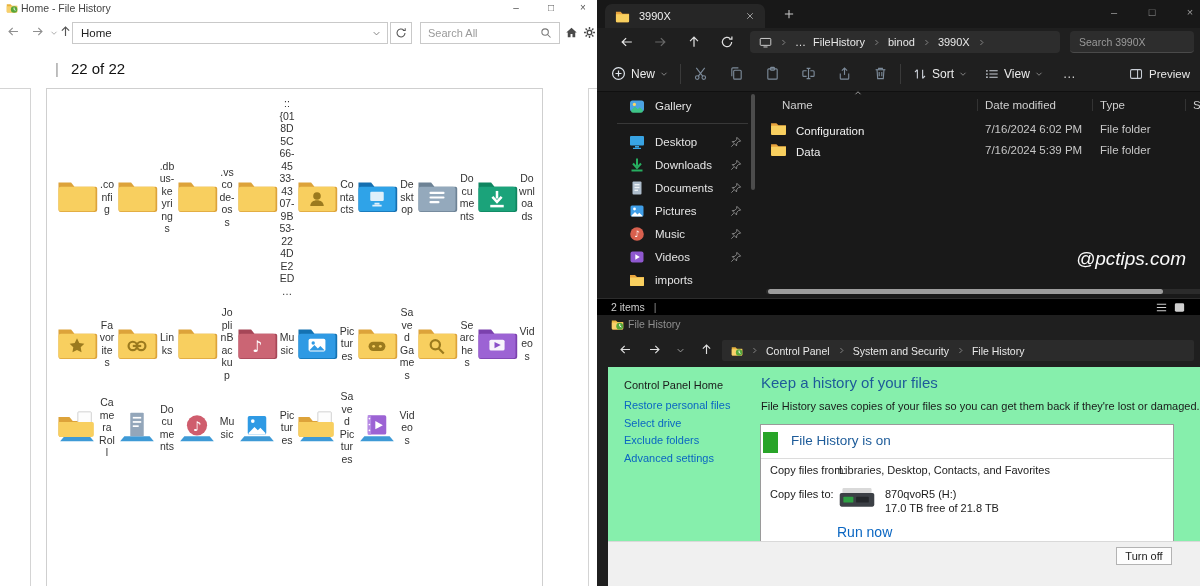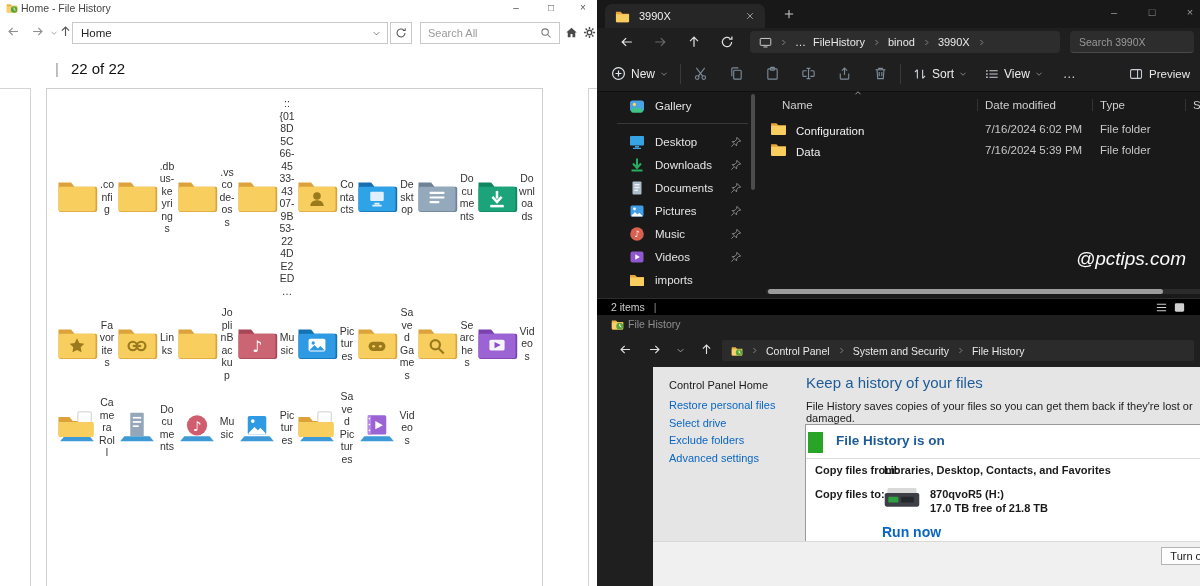--- a/index.html
+++ b/index.html
@@ -89,27 +89,27 @@
 
   
   .cp{position:absolute;left:597px;top:315px;width:603px;height:271px;background:#1f1f1f;}
   .cp-titlebar{position:absolute;left:0;top:0;width:603px;height:19px;}
   .cp-title{position:absolute;left:31px;top:3px;font-size:10.5px;color:#8f8f8f;}
   .cp-appicon{position:absolute;left:14px;top:3px;}
   .cp-navbar{position:absolute;left:0;top:19px;width:603px;height:33px;background:#1f1f1f;}
   .cp-nav{position:absolute;top:9px;color:#e0e0e0;}
   .cp-addr{position:absolute;left:125px;top:6px;width:472px;height:21px;background:#2b2b2b;border-radius:2px;
            display:flex;align-items:center;gap:7px;padding:0 9px;font-size:10.5px;color:#e8e8e8;}
-  .cp-content{position:absolute;left:11px;top:52px;right:0;bottom:0;background:#e5e5e5;color:#1a1a1a;margin-left:45px;}
+  .cp-content{position:absolute;left:11px;top:52px;right:0;bottom:0;background:#86efac;color:#1a1a1a;}
   .cp-home{position:absolute;left:16px;top:12px;font-size:11px;color:#1a1a1a;}
   .cp-links{position:absolute;left:16px;top:32px;display:flex;flex-direction:column;}
   .cp-link{font-size:11px;color:#0a66c2;height:17.5px;cursor:pointer;}
   .cp-heading{position:absolute;left:153px;top:7px;font-size:15px;color:#1d5b99;}
   .cp-desc{position:absolute;left:153px;top:33px;font-size:11px;color:#1a1a1a;}
-  .cp-box{position:absolute;left:152px;top:57px;width:414px;height:127px;border:1px solid #9a9a9a;background:#fff;font-weight:bold;}
+  .cp-box{position:absolute;left:152px;top:57px;width:414px;height:127px;border:1px solid #9a9a9a;background:#fff;}
   .cp-green{position:absolute;left:2px;top:7px;width:15px;height:21px;}
   .cp-box-title{position:absolute;left:30px;top:8px;font-size:13.5px;color:#1d5b99;}
   .cp-box-sep{position:absolute;left:0;right:0;top:33px;border-top:1px solid #dcdcdc;}
   .cp-lbl{position:absolute;font-size:11px;color:#1a1a1a;}
   .cp-val{position:absolute;font-size:11px;color:#1a1a1a;}
   .cp-drive-icn{position:absolute;left:76px;top:60px;width:40px;height:27px;}
   .cp-runnow{position:absolute;left:76px;top:99px;font-size:14px;color:#0a66c2;cursor:pointer;text-align:right;}
   .cp-footer{position:absolute;left:0;right:0;top:174px;bottom:0;background:#f0f0f0;border-top:1px solid #d9d9d9;}
   .cp-turnoff{position:absolute;left:508px;top:180px;width:56px;height:18px;background:#fdfdfd;border:1px solid #b3b3b3;
               font-size:11px;color:#1a1a1a;display:flex;align-items:center;justify-content:center;cursor:pointer;}

